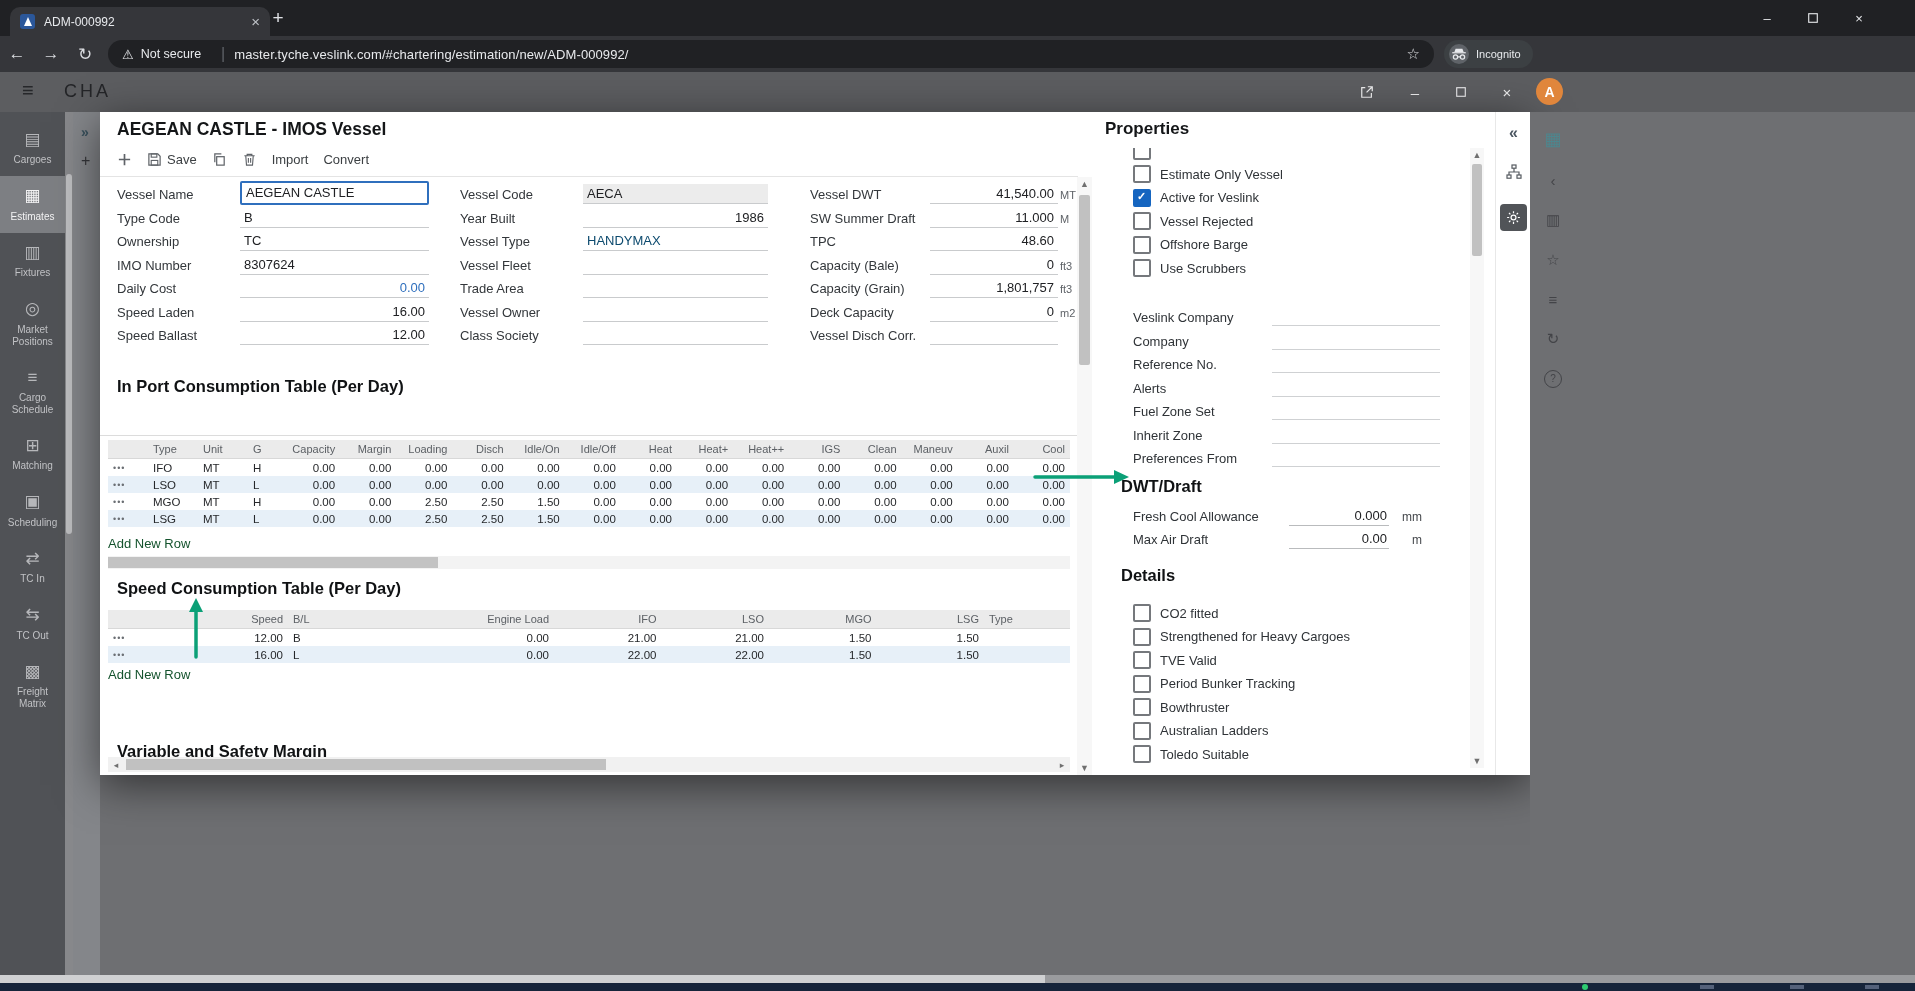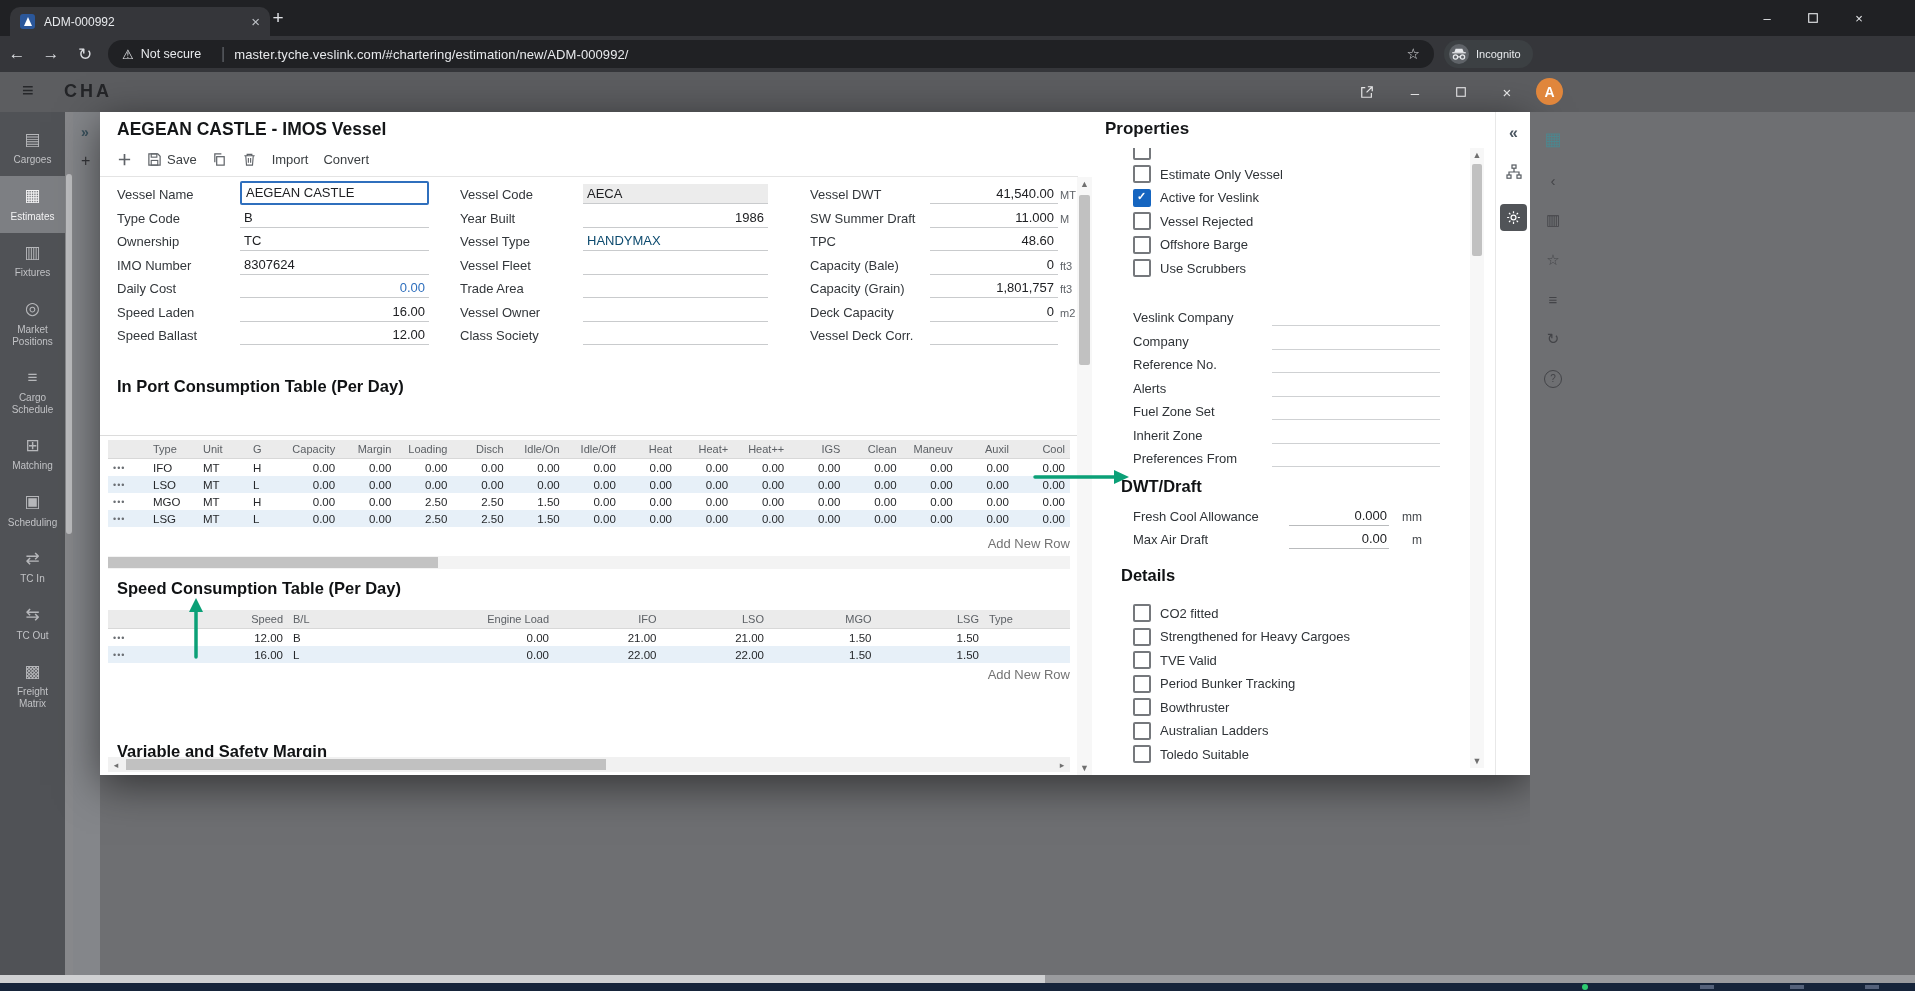--- a/index.html
+++ b/index.html
@@ -28,21 +28,21 @@
   .nsec{font-size:12.5px;margin-right:20px}
   .adiv{color:#5f6368;margin-right:9px}
   .urltext{font-size:13px;letter-spacing:.1px}
   .star{margin-left:auto;font-size:15px;color:#dadce0}
   .incog{margin-left:10px;height:28px;background:#3c4043;border-radius:14px;display:flex;
     align-items:center;gap:7px;padding:0 12px 0 5px;color:#e8eaed;font-size:11px}
   
   .page{position:absolute;left:0;top:72px;width:1915px;height:903px;background:#6e6f72;overflow:hidden}
   .appbar{position:absolute;left:0;top:0;width:1915px;height:40px;background:#5c5d60}
   .hamburger{position:absolute;left:22px;top:7px;font-size:20px;color:#26272a}
-  .appname{position:absolute;left:64px;top:9px;font-size:18px;font-weight:bold;color:#242528;letter-spacing:3px}
+  .appname{position:absolute;left:64px;top:9px;font-size:18px;font-weight:normal;color:#242528;letter-spacing:3px}
   .mctl{position:absolute;top:9px;width:30px;height:22px;display:flex;align-items:center;
     justify-content:center;color:#ededee;font-size:15px}
   .avatar{position:absolute;left:1536px;top:6px;width:27px;height:27px;border-radius:50%;
     background:#e0863c;color:#fff;font-weight:bold;font-size:14px;display:flex;align-items:center;
     justify-content:center;z-index:6}
   
   .sidebar{position:absolute;left:0;top:40px;width:65px;height:863px;background:#505256;
     display:flex;flex-direction:column;padding-top:8px;box-sizing:border-box}
   .sideitem{display:flex;flex-direction:column;align-items:center;gap:4px;padding:10px 2px;
     color:#c1c2c5;font-size:10px;text-align:center;line-height:1.2}
@@ -111,21 +111,21 @@
   table.inport th:nth-child(2){width:40px}
   table.inport th:nth-child(3){width:40px}
   table.inport th:nth-child(4){width:26px}
   table.speedtbl th:nth-child(1),table.speedtbl td:nth-child(1){text-align:left;width:40px}
   table.speedtbl th:nth-child(3),table.speedtbl td:nth-child(3){text-align:left}
   table.speedtbl th:nth-child(9),table.speedtbl td:nth-child(9){text-align:left}
   table.speedtbl th:nth-child(2){width:120px}
   table.speedtbl th:nth-child(3){width:56px}
   table.speedtbl th:nth-child(4){width:190px}
   table.speedtbl th:nth-child(9){width:76px}
-  .addrow{position:absolute;left:8px;width:962px;text-align:right;font-size:13px;color:#737373}
+  .addrow{position:absolute;left:8px;width:962px;text-align:left;font-size:13px;color:#14532d}
   .addrow1{top:359px}
   .addrow2{top:490px}
   
   .hscroll{position:absolute;left:8px;width:962px;height:13px;background:#f3f3f3}
   .hscroll1{top:379px}
   .hscroll1 .thumb{position:absolute;left:0;top:1px;height:11px;width:330px;background:#c3c3c3}
   .hscroll2{top:580px;height:15px;background:#f1f1f1;display:flex;align-items:center}
   .hscroll2 .arr{width:16px;text-align:center;font-size:9px;color:#707070}
   .hscroll2 .thumb{position:absolute;left:18px;top:2px;height:11px;width:480px;background:#c1c1c1}
   .vscroll{position:absolute;background:#f7f7f7}
@@ -436,21 +436,21 @@
               <span class="flabel">Capacity (Grain)</span>
               <span class="fval num">1,801,757</span>
               <span class="funit">ft3</span>
             </div>
             <div class="frow">
               <span class="flabel">Deck Capacity</span>
               <span class="fval num">0</span>
               <span class="funit">m2</span>
             </div>
             <div class="frow">
-              <span class="flabel">Vessel Deck Corr.</span>
+              <span class="flabel">Vessel Disch Corr.</span>
               <span class="fval num"></span>
               <span class="funit"></span>
             </div>
           </div>
 
         <div class="sect sect1">In Port Consumption Table (Per Day)</div>
 
         <div class="tabsrow">
 
         <span class="ptab active"></span>

